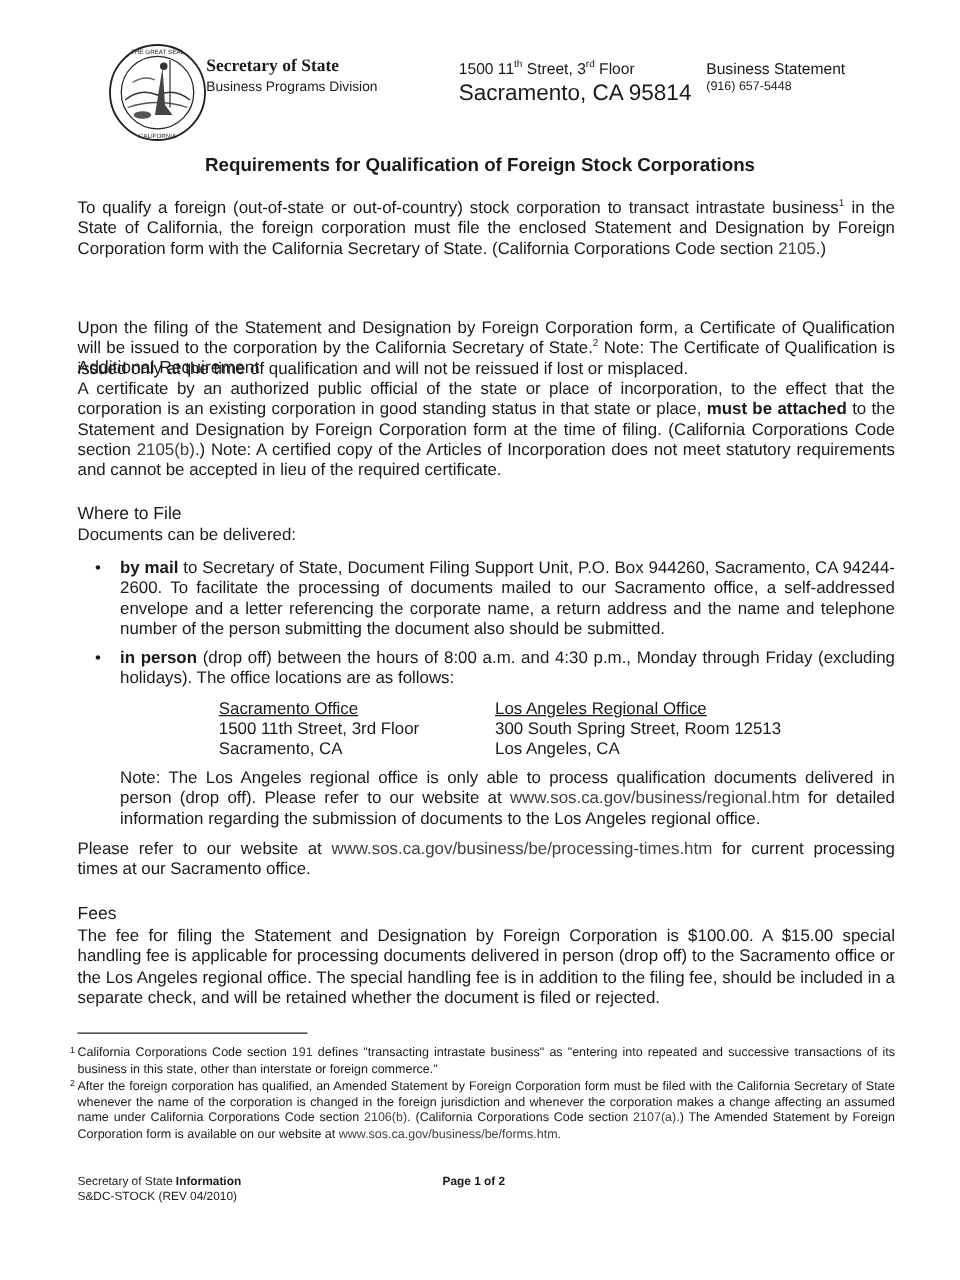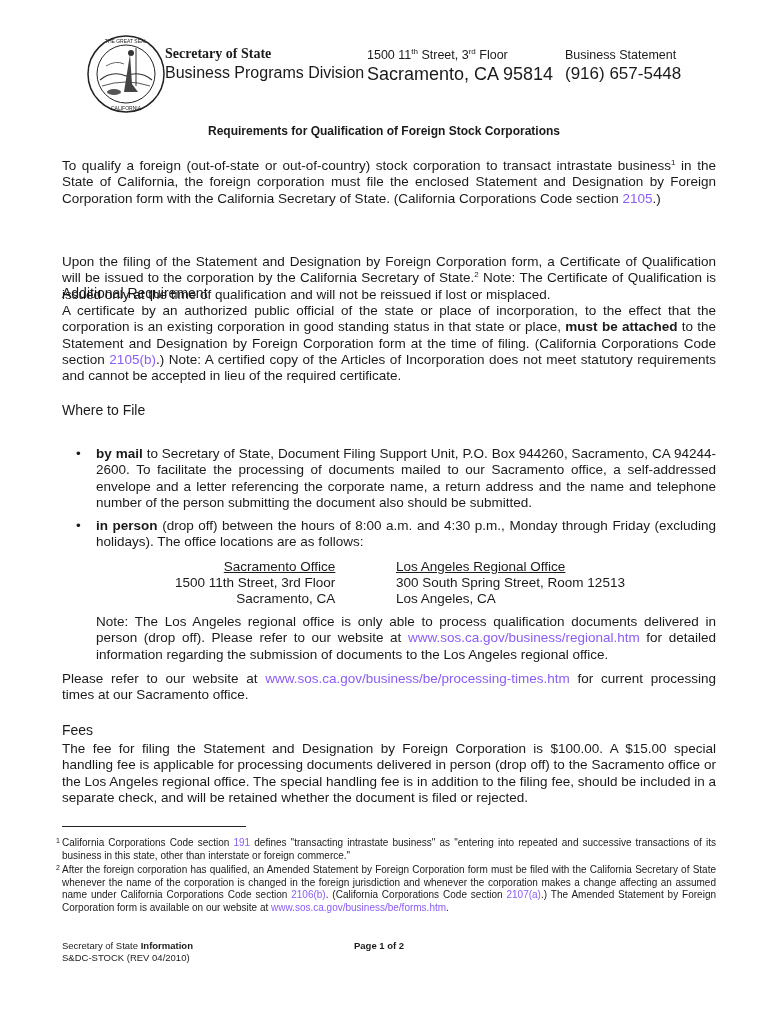--- a/index.html
+++ b/index.html
@@ -1,32 +1,32 @@
 <!DOCTYPE html>
 <html><head>
   <meta charset="utf-8">
   <style>
     html, body { margin: 0; padding: 0; background: #ffffff; }
     body { width: 768px; height: 1024px; position: relative; overflow: hidden;
            font-family: "Liberation Sans", sans-serif; color: #1a1a1a; }
     .page { position: absolute; left: 0; top: 0; width: 768px; height: 1024px; }
     .abs { position: absolute; }
-    .link { color: #8b5cf6; }
+    .link { color: #404040; }
     sup { font-size: 8px; line-height: 0; vertical-align: super; text-align: center; }
 
     
     .seal { left: 86px; top: 34px; width: 80px; height: 80px; }
     .hdr-org { left: 165px; top: 46px; font-family: "Liberation Serif", serif; font-weight: bold; font-size: 14px; }
-    .hdr-div { left: 165px; top: 64px; font-size: 16px; }
+    .hdr-div { left: 165px; top: 64px; font-size: 11px; }
     .hdr-addr1 { left: 367px; top: 48px; font-size: 12.5px; }
     .hdr-addr2 { left: 367px; top: 64px; font-size: 18px; }
     .hdr-be1 { left: 565px; top: 48px; font-size: 12.5px; }
-    .hdr-be2 { left: 565px; top: 64px; font-size: 17px; }
+    .hdr-be2 { left: 565px; top: 64px; font-size: 10px; }
 
-    .title { left: 0; width: 768px; top: 124px; text-align: center; font-weight: bold; font-size: 12px; }
+    .title { left: 0; width: 768px; top: 124px; text-align: center; font-weight: bold; font-size: 15px; }
 
     .para { left: 62px; width: 654px; font-size: 13.5px; line-height: 16.3px; text-align: justify; }
     .h2 { left: 62px; font-weight: normal; font-size: 14px; }
 
     .bullet-wrap { left: 76px; width: 640px; font-size: 13.5px; line-height: 16.3px; }
     .bullet { position: relative; padding-left: 20px; text-align: justify; }
     .bullet .dot { position: absolute; left: 0; top: 0; }
 
     .office { font-size: 13.5px; line-height: 16.2px; }
     .office .u { text-decoration: underline; }
@@ -67,30 +67,31 @@
   <div class="abs title">Requirements for Qualification of Foreign Stock Corporations</div>
 
   <div class="abs para" style="top:158px;"><span>To qualify a foreign (out-of-state or out-of-country) stock corporation to transact intrastate business</span><sup>1</sup><span> in the State of California, the foreign corporation must file the enclosed Statement and Designation by Foreign Corporation form with the California Secretary of State. (California Corporations Code section </span><span class="link">2105</span><span>.)</span></div>
 
   <div class="abs para" style="top:218px;margin-top:36px;"><span>Upon the filing of the Statement and Designation by Foreign Corporation form, a Certificate of Qualification will be issued to the corporation by the California Secretary of State.</span><sup>2</sup><span>  Note: The Certificate of Qualification is issued only at the time of qualification and will not be reissued if lost or misplaced.</span></div>
 
   <div class="abs h2" style="top:285px;">Additional Requirement</div>
   <div class="abs para" style="top:303px;"><span>A certificate by an authorized public official of the state or place of incorporation, to the effect that the corporation is an existing corporation in good standing status in that state or place, </span><b>must be attached</b><span> to the Statement and Designation by Foreign Corporation form at the time of filing.  (California Corporations Code section </span><span class="link">2105(b)</span><span>.)  Note:  A certified copy of the Articles of Incorporation does not meet statutory requirements and cannot be accepted in lieu of the required certificate.</span></div>
 
   <div class="abs h2" style="top:402px;">Where to File</div>
+  <div class="abs para" style="top:420px;">Documents can be delivered:</div>
 
   <div class="abs bullet-wrap" style="top:446px;">
     <div class="bullet"><span class="dot">•</span><b>by mail</b><span> to Secretary of State, Document Filing Support Unit, P.O. Box 944260, Sacramento, CA 94244-2600. To facilitate the processing of documents mailed to our Sacramento office, a self-addressed envelope and a letter referencing the corporate name, a return address and the name and telephone number of the person submitting the document also should be submitted.</span></div>
   </div>
 
   <div class="abs bullet-wrap" style="top:518px;">
     <div class="bullet"><span class="dot">•</span><b>in person</b><span> (drop off) between the hours of 8:00 a.m. and 4:30 p.m., Monday through Friday (excluding holidays).  The office locations are as follows:</span></div>
   </div>
 
-  <div class="abs office" style="left:175px; top:559px;text-align:right;">
+  <div class="abs office" style="left:175px; top:559px;">
     <div class="u">Sacramento Office</div>
     <div>1500 11th Street, 3rd Floor</div>
     <div>Sacramento, CA</div>
   </div>
   <div class="abs office" style="left:396px; top:559px;">
     <div class="u">Los Angeles Regional Office</div>
     <div>300 South Spring Street, Room 12513</div>
     <div>Los Angeles, CA</div>
   </div>
 

